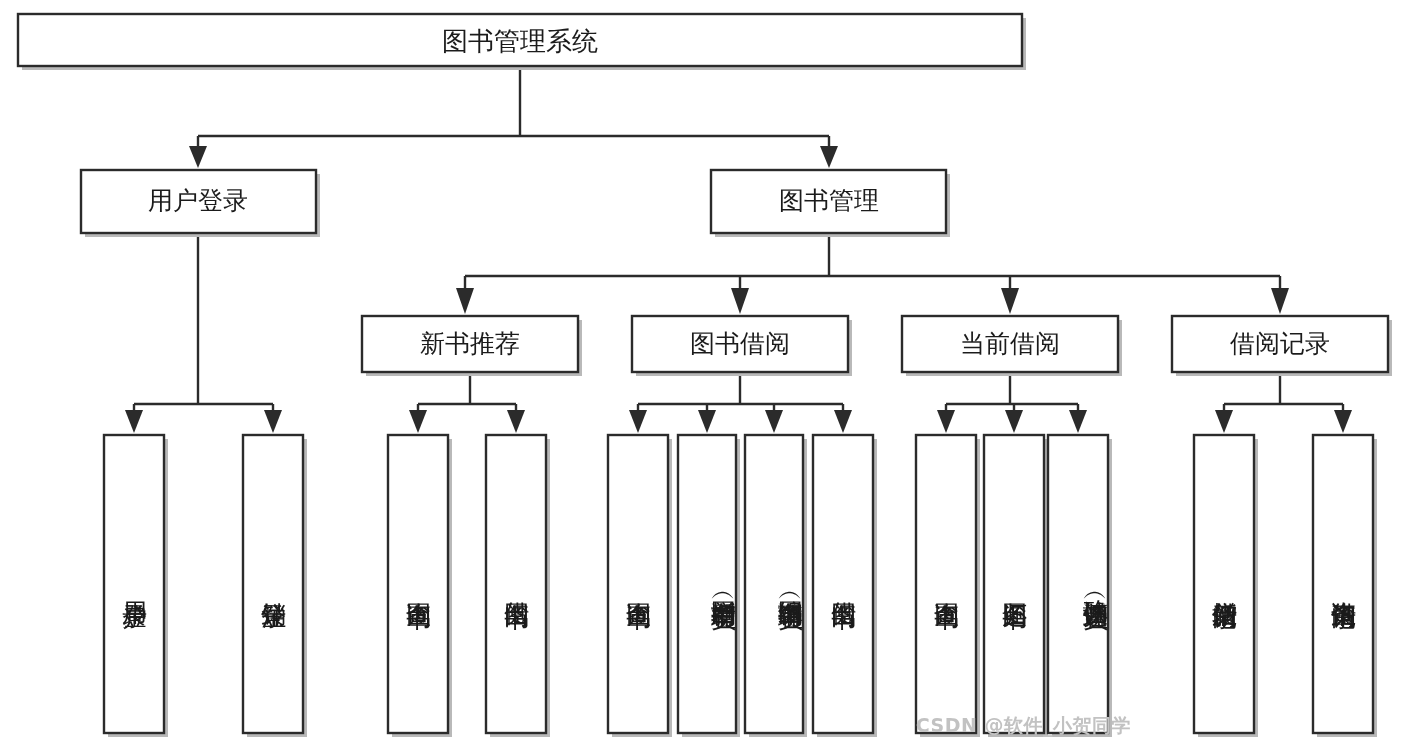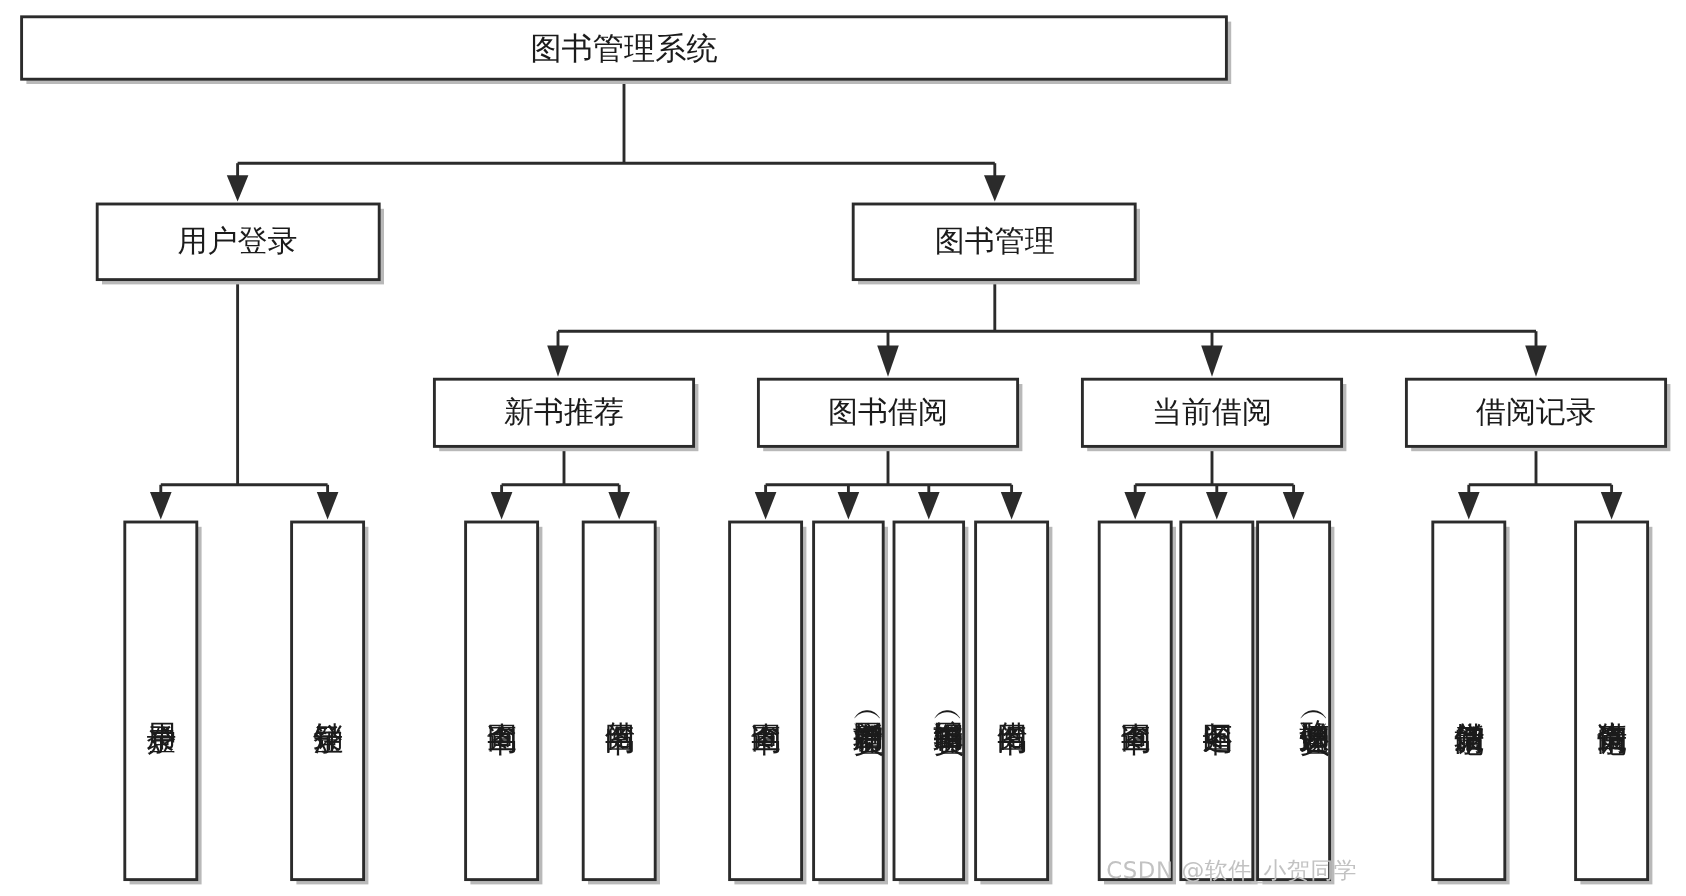--- a/index.html
+++ b/index.html
@@ -69,20 +69,21 @@
   }
   .watermark {
     position: absolute;
     right: 14px;
     bottom: 8px;
     font-family: "DejaVu Sans", "Liberation Sans", sans-serif;
     font-size: 19px;
     color: #c2c2c2;
     white-space: nowrap;
     letter-spacing: 0.5px;
+    font-weight: bold;
   }
 </style>
 </head>
 <body>
 
 <div id="diagram-root">
 
   <svg class="diagram" viewBox="0 0 1405 747">
 
     <g>

